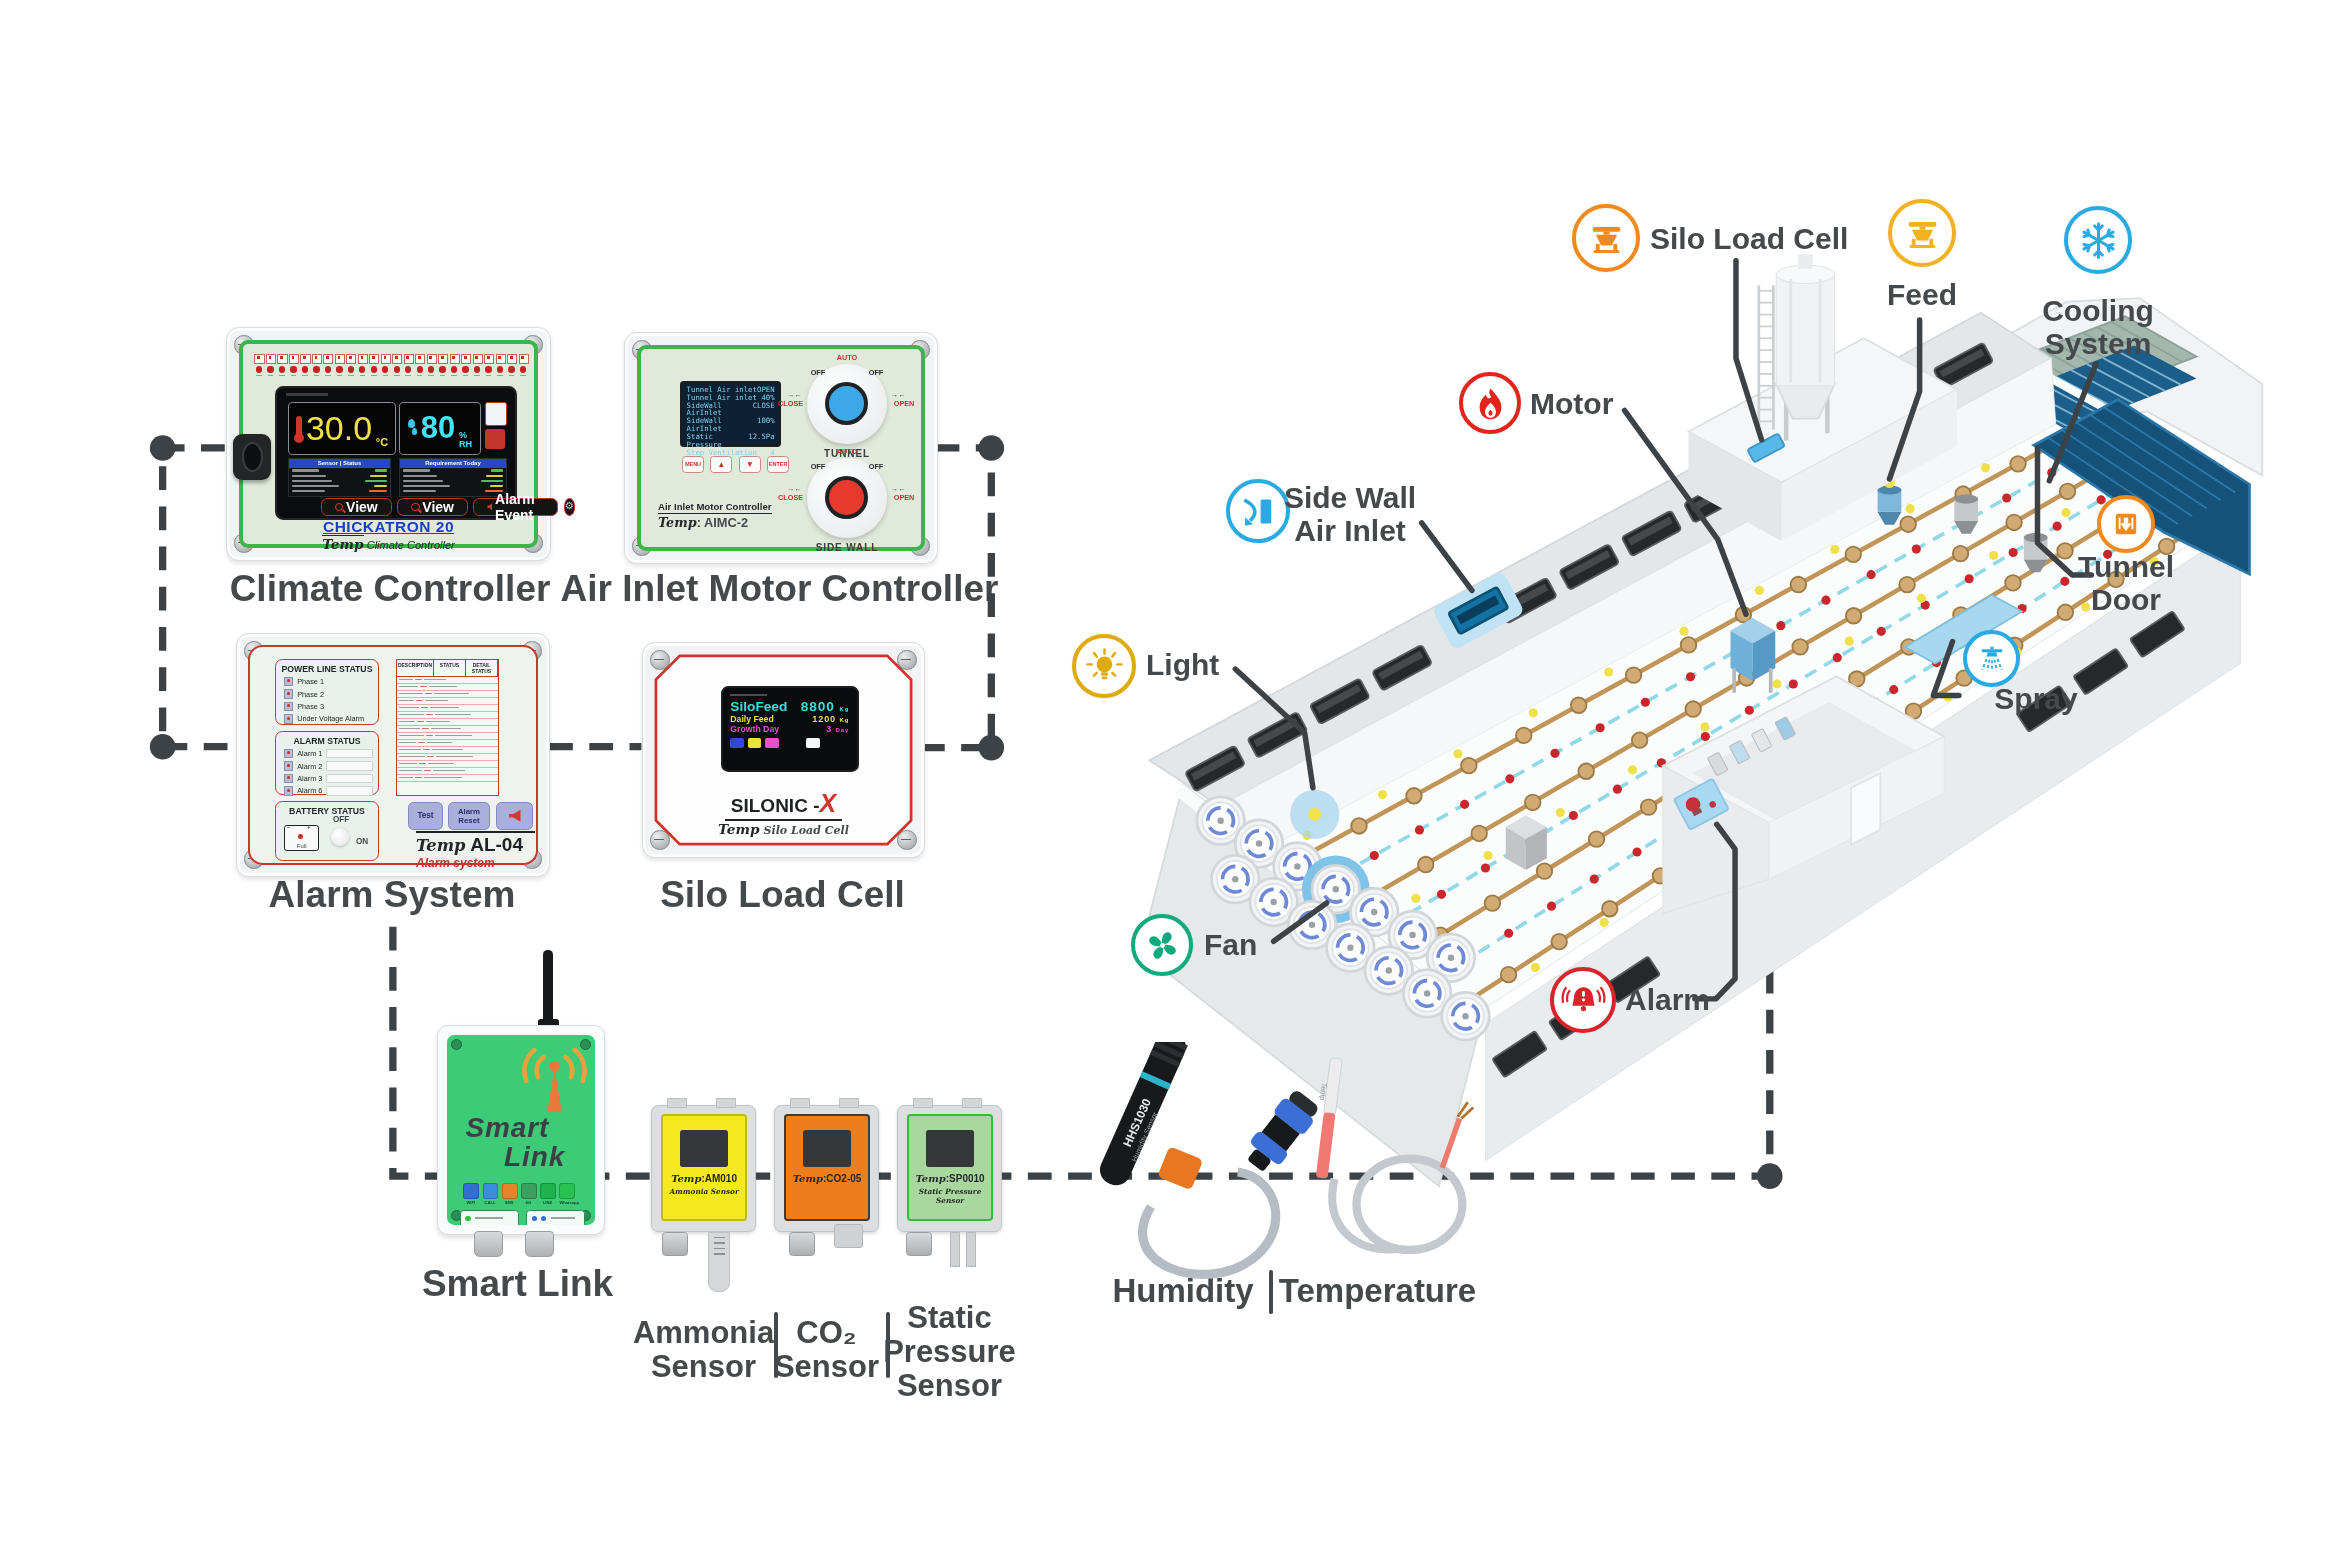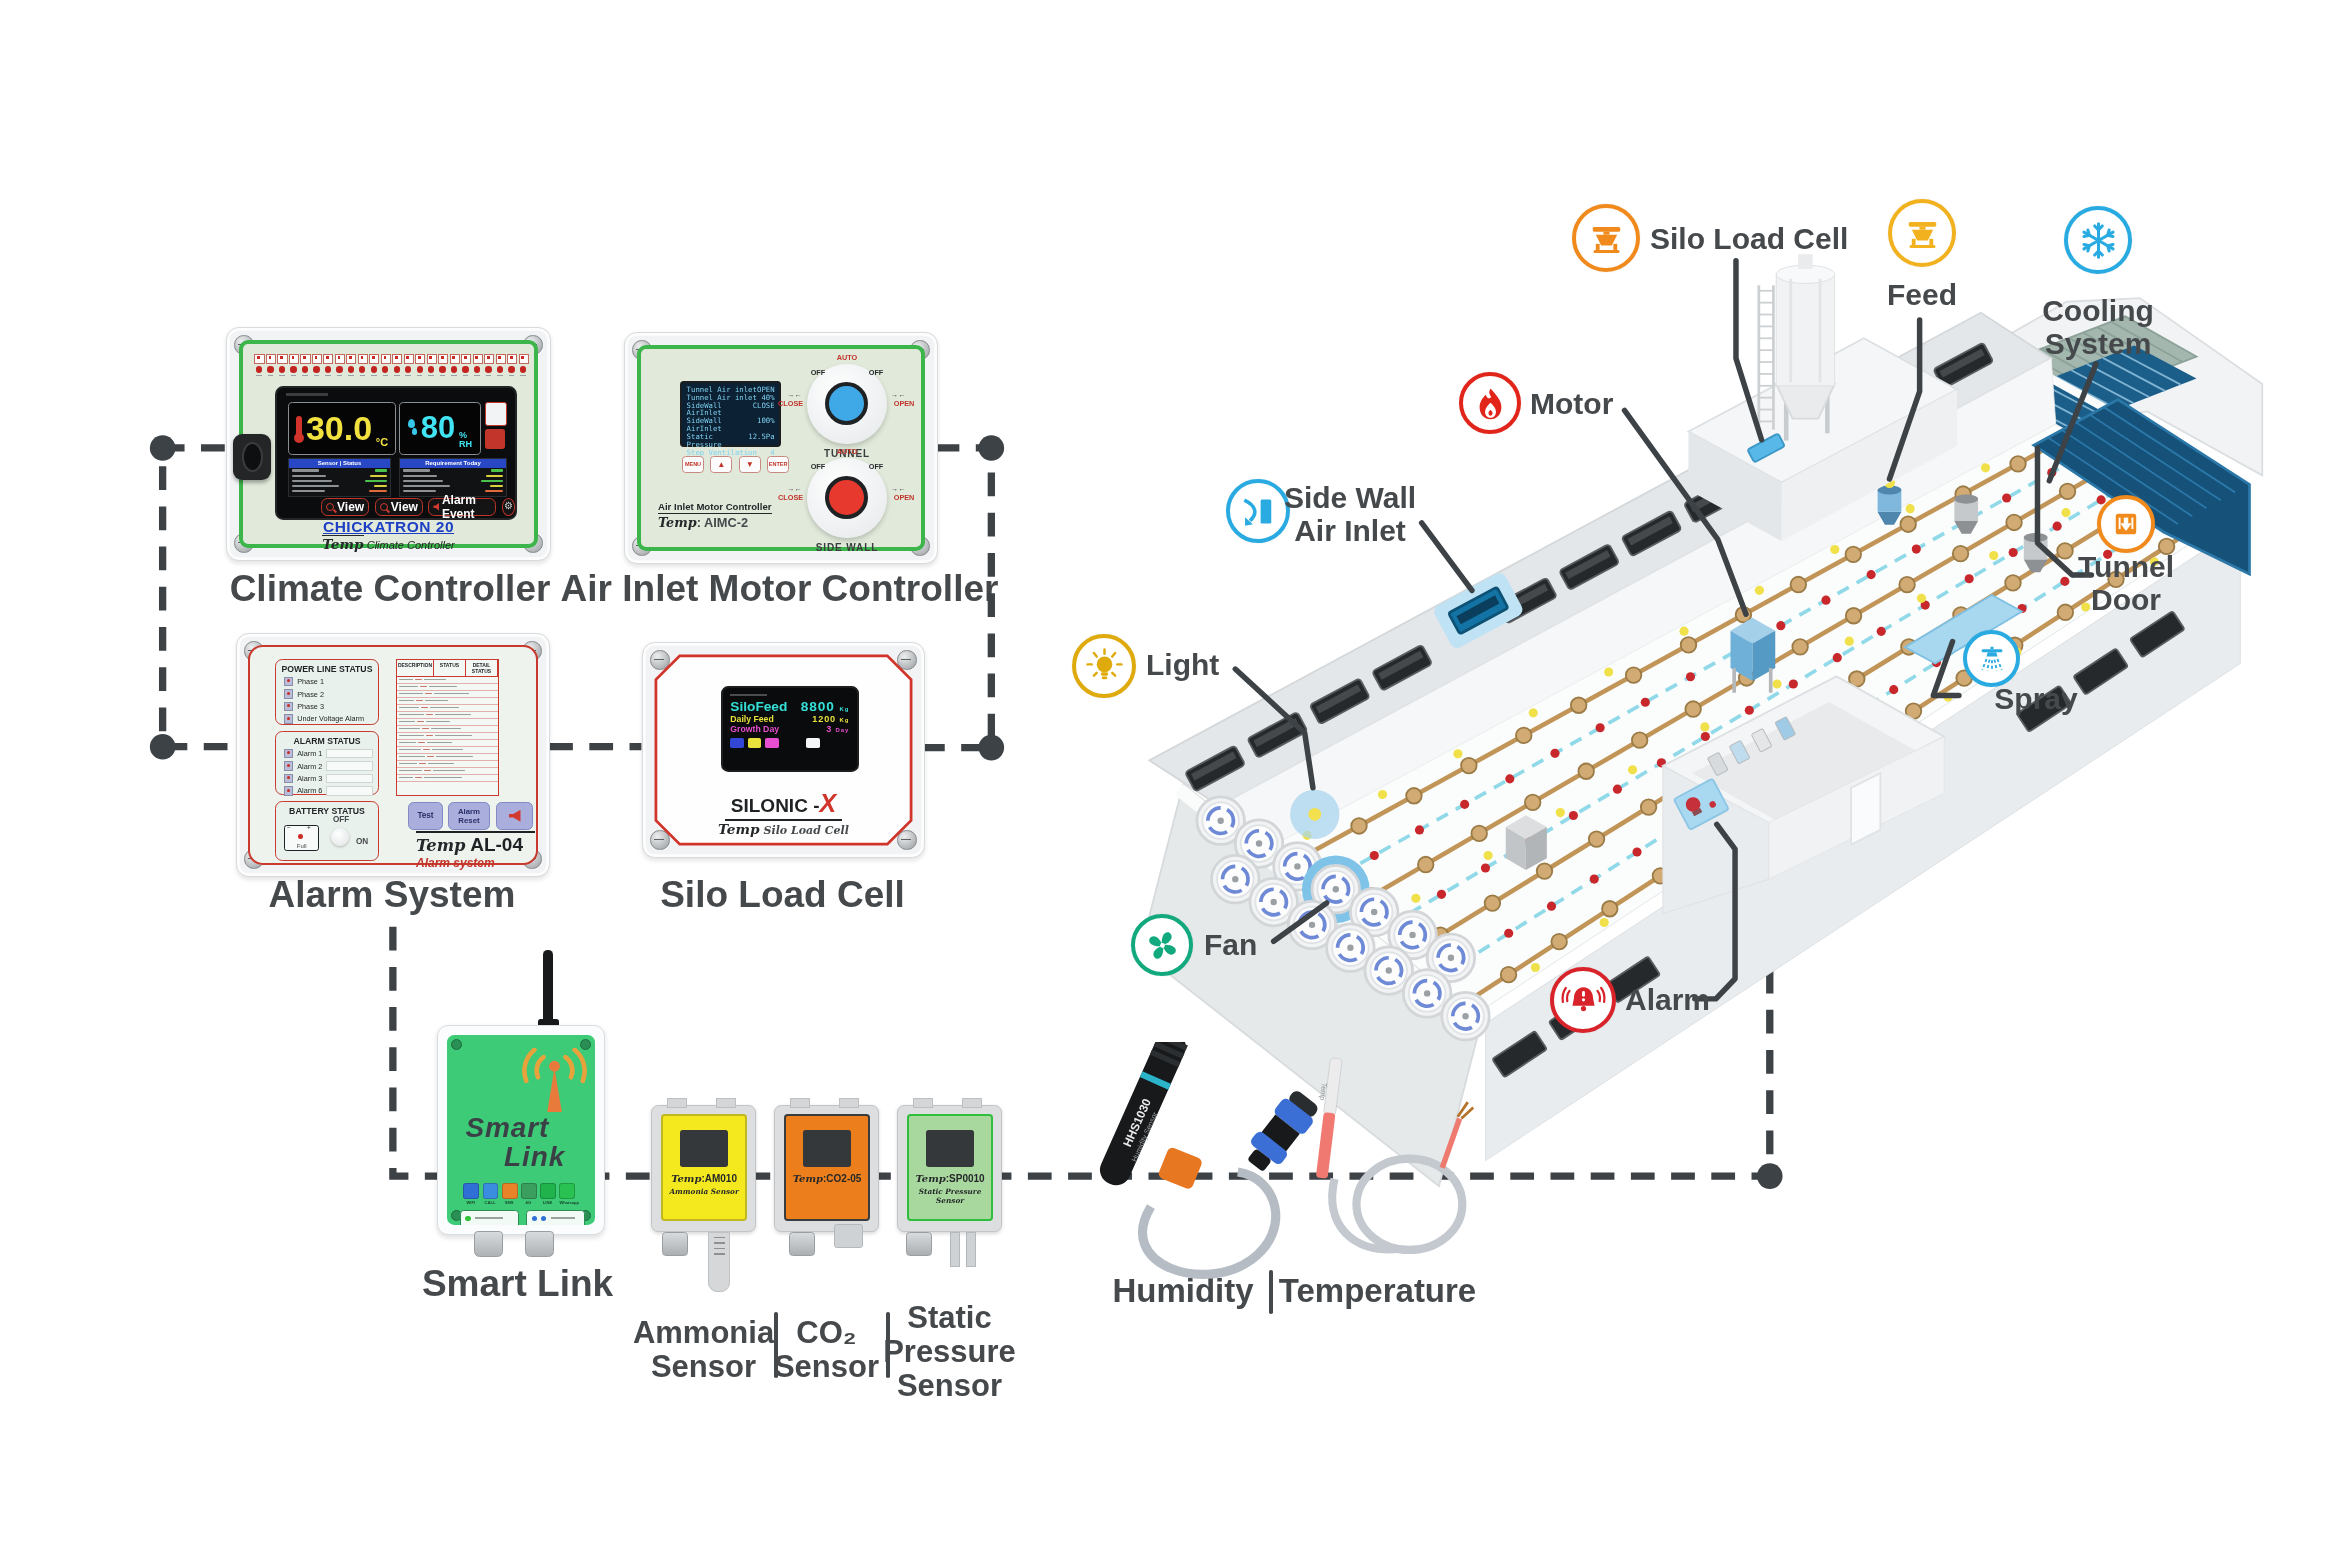--- a/index.html
+++ b/index.html
@@ -18,37 +18,37 @@
   .caption{position:absolute;font-weight:bold;font-size:37px;text-align:center;color:#45494c;}
   
   .ledrow{position:absolute;display:flex;gap:2.4px;}
   .ledcell{width:9.1px;text-align:center;}
   .ledsq{width:8.2px;height:8.2px;border:0.9px solid #c4685e;background:#fdfdfd;margin:0 auto;position:relative;}
   .ledsq:after{content:"";position:absolute;left:1.8px;top:1.8px;width:2.7px;height:2.7px;background:#cc2a24;}
   .leddot{width:6.4px;height:6.4px;border-radius:50%;background:#c32420;margin:2.7px auto 0;}
   .ledtick{width:5.5px;height:1.8px;background:#9aa0a4;margin:1.8px auto 0;}
   .ccscreen{position:absolute;background:#0b0c0d;border-radius:8.2px;border:2.7px solid #232526;}
   .ccbox{position:absolute;border:1.8px solid #8b8f93;border-radius:4.6px;display:flex;align-items:center;justify-content:center;gap:3.7px;background:#050505;}
-  .ccval-t{color:#f2e240;font-weight:bold;font-size:34px;}
+  .ccval-t{color:#f2e240;font-weight:normal;font-size:34px;}
   .ccval-h{color:#41e4f2;font-weight:bold;font-size:31px;}
   .ccunit{color:#f2e240;font-size:11px;font-weight:bold;align-self:flex-end;margin-bottom:5.5px;}
   .ccunit2{color:#41e4f2;font-size:9.1px;font-weight:bold;line-height:9.1px;align-self:flex-end;margin-bottom:4.6px;text-align:left;}
   .therm{width:6.4px;height:24px;background:#d2332a;border-radius:3.7px;position:relative;}
   .therm:after{content:"";position:absolute;left:-1.8px;bottom:-2.7px;width:10px;height:10px;border-radius:50%;background:#d2332a;}
   .drops{width:9.1px;height:22px;position:relative;}
   .drops:before,.drops:after{content:"";position:absolute;border-radius:50% 50% 50% 50%/60% 60% 40% 40%;background:#37c7e8;}
   .drops:before{width:7.3px;height:9.1px;left:0;top:1.8px;}
   .drops:after{width:5.5px;height:7.3px;left:3.7px;top:11px;}
   .mtable{position:absolute;background:#101214;border:0.9px solid #2a2d2f;}
   .mhead{height:9.1px;background:#2747c4;color:#fff;font-size:6px;line-height:9.1px;display:flex;justify-content:space-around;font-weight:bold;}
   .mrow{display:flex;justify-content:space-between;padding:1.4px 2.7px;}
   .mbar{height:2.3px;border-radius:0.9px;}
   .ccbtns{position:absolute;display:flex;gap:5.5px;align-items:center;}
   .ccbtn{height:15.5px;border:1.8px solid #c2352b;border-radius:6.4px;background:#141414;color:#fff;
-         font-size:12px;font-weight:bold;display:flex;align-items:center;gap:2.7px;padding:0 4px;}
+         font-size:14px;font-weight:bold;display:flex;align-items:center;gap:2.7px;padding:0 13px;}
   .mag{width:6.4px;height:6.4px;border:1.8px solid #d23a30;border-radius:50%;position:relative;}
   .mag:after{content:"";position:absolute;width:3.7px;height:1.8px;background:#d23a30;transform:rotate(45deg);left:5.5px;top:6.4px;}
   .spk{width:8.2px;height:8.2px;background:#d23a30;clip-path:polygon(0 35%,40% 35%,100% 0,100% 100%,40% 65%,0 65%);}
   .gearbtn{width:15.5px;height:15.5px;border:1.8px solid #c2352b;border-radius:50%;background:#141414;color:#cfd2d4;
            font-size:10px;line-height:13.7px;text-align:center;}
   .cclogo{position:absolute;text-align:center;width:100%;}
   .cclogo .l1{color:#1d3fc4;font-weight:bold;font-size:15.5px;text-decoration:underline;letter-spacing:0.5px;}
   .templogo{font-family:"DejaVu Serif",serif;font-style:italic;font-weight:bold;border-top:1.8px solid #25282a;padding-top:0px;color:#25282a;}
   .cclogo .l2{font-size:11px;color:#25282a;}
   .blackport{position:absolute;width:38px;height:46px;background:#232527;border-radius:9.1px;box-shadow:0 2.7px 3.7px rgba(0,0,0,.3);}

